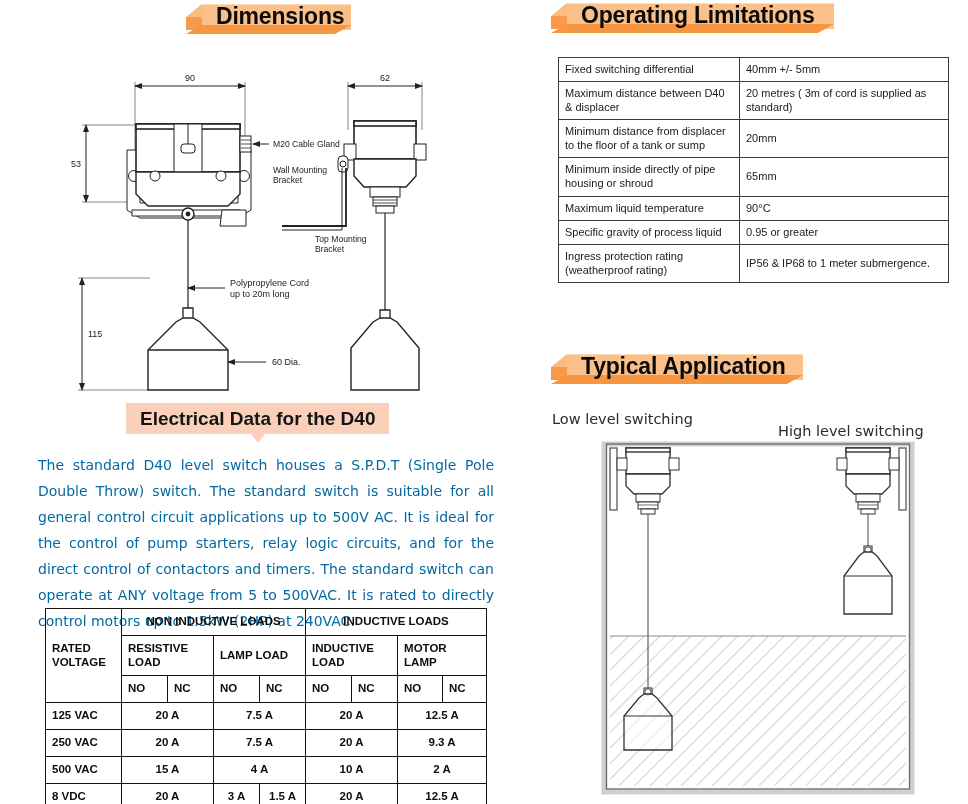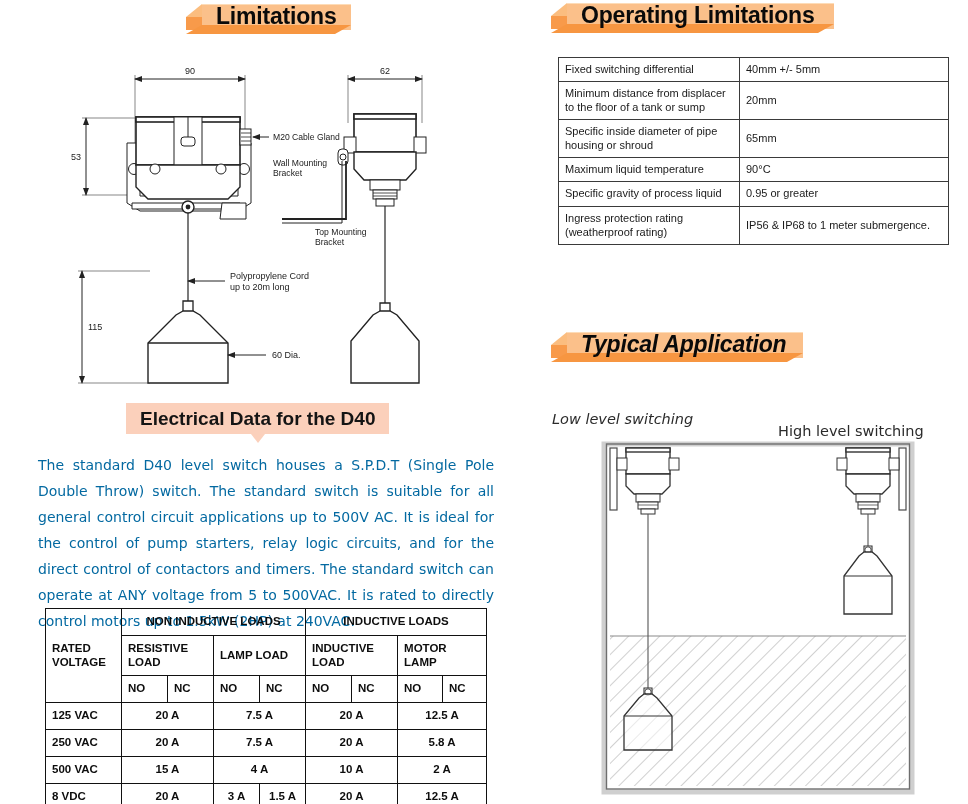--- a/index.html
+++ b/index.html
@@ -143,32 +143,32 @@
   .drawing { position: absolute; }
 </style>
 </head>
 <body>
 
 <div class="banner3d" style="left:186px; top:4px; width:165px;">
   <div class="face-left"></div>
   <div class="face-left2"></div>
   <div class="face-top"></div>
   <div class="face-bottom"></div>
-  <div class="ban-text">Limitations</div>
+  <div class="ban-text">Dimensions</div>
 </div>
 
 <div class="banner3d" style="left:551px; top:3px; width:283px;">
   <div class="face-left"></div>
   <div class="face-left2"></div>
   <div class="face-top"></div>
   <div class="face-bottom"></div>
   <div class="ban-text">Operating Limitations</div>
 </div>
 
-<div class="drawing" style="left:70px; top:53px; width:420px; height:340px;">
+<div class="drawing" style="left:70px; top:60px; width:420px; height:340px;">
 <svg width="420" height="340" viewBox="0 0 420 340" xmlns="http://www.w3.org/2000/svg" stroke="#222" fill="none" stroke-width="1">
   <defs>
     <marker id="ar" markerWidth="8" markerHeight="6" refX="7" refY="3" orient="auto">
       <path d="M0,0 L8,3 L0,6 z" fill="#222" stroke="none"></path>
     </marker>
     <marker id="arL" markerWidth="8" markerHeight="6" refX="1" refY="3" orient="auto">
       <path d="M8,0 L0,3 L8,6 z" fill="#222" stroke="none"></path>
     </marker>
   </defs>
 
@@ -264,51 +264,55 @@
 </svg>
 </div>
 
 <table class="oltable" style="left:558px; top:57px; width:368px;">
   <tbody>
     <tr>
       <td class="c1">Fixed switching  differential</td>
       <td class="c2">40mm +/- 5mm</td>
     </tr>
     <tr>
+      <td class="c1">Maximum distance between D40 &amp; displacer</td>
+      <td class="c2">20 metres ( 3m of cord is supplied as standard)</td>
+    </tr>
+    <tr>
       <td class="c1">Minimum distance from displacer to the floor of a tank or sump</td>
       <td class="c2">20mm</td>
     </tr>
     <tr>
-      <td class="c1">Specific inside diameter of pipe housing or shroud</td>
+      <td class="c1">Minimum inside directly of pipe housing or shroud</td>
       <td class="c2">65mm</td>
     </tr>
     <tr>
       <td class="c1">Maximum liquid temperature</td>
       <td class="c2">90°C</td>
     </tr>
     <tr>
       <td class="c1">Specific gravity of process liquid</td>
       <td class="c2">0.95 or greater</td>
     </tr>
     <tr>
       <td class="c1">Ingress protection rating (weatherproof rating)</td>
       <td class="c2">IP56 &amp; IP68 to 1 meter submergence.</td>
     </tr>
   </tbody>
 </table>
 
-<div class="banner3d" style="left:551px; top:332px; width:252px;font-style:italic;">
+<div class="banner3d" style="left:551px; top:354px; width:252px;">
   <div class="face-left"></div>
   <div class="face-left2"></div>
   <div class="face-top"></div>
   <div class="face-bottom"></div>
   <div class="ban-text">Typical Application</div>
 </div>
 
-<div class="appcap" style="left:552px; top:411px;font-style:italic;">Low level switching</div>
+<div class="appcap" style="left:552px; top:411px;">Low level switching</div>
 <div class="appcap" style="left:778px; top:411px;margin-top:12px;">High level switching</div>
 
 <div class="drawing" style="left:548px; top:436px; width:420px; height:368px;">
 <svg width="420" height="368" viewBox="0 0 420 368" xmlns="http://www.w3.org/2000/svg" stroke="#333" fill="none" stroke-width="1">
   <defs>
     <pattern id="hatchpat" width="11" height="11" patternUnits="userSpaceOnUse" patternTransform="rotate(45)">
       <line x1="0" y1="0" x2="0" y2="11" stroke="#bcbcbc" stroke-width="1.4"></line>
     </pattern>
   </defs>
 
@@ -415,21 +419,21 @@
       <td class="ctr" colspan="2">20 A</td>
       <td class="ctr" colspan="2">7.5 A</td>
       <td class="ctr" colspan="2">20 A</td>
       <td class="ctr" colspan="2">12.5 A</td>
     </tr>
     <tr>
       <td class="lft">250 VAC</td>
       <td class="ctr" colspan="2">20 A</td>
       <td class="ctr" colspan="2">7.5 A</td>
       <td class="ctr" colspan="2">20 A</td>
-      <td class="ctr" colspan="2">5.8 A</td>
+      <td class="ctr" colspan="2">9.3 A</td>
     </tr>
     <tr>
       <td class="lft">500 VAC</td>
       <td class="ctr" colspan="2">15 A</td>
       <td class="ctr" colspan="2">4 A</td>
       <td class="ctr" colspan="2">10 A</td>
       <td class="ctr" colspan="2">2 A</td>
     </tr>
 
     <tr>

